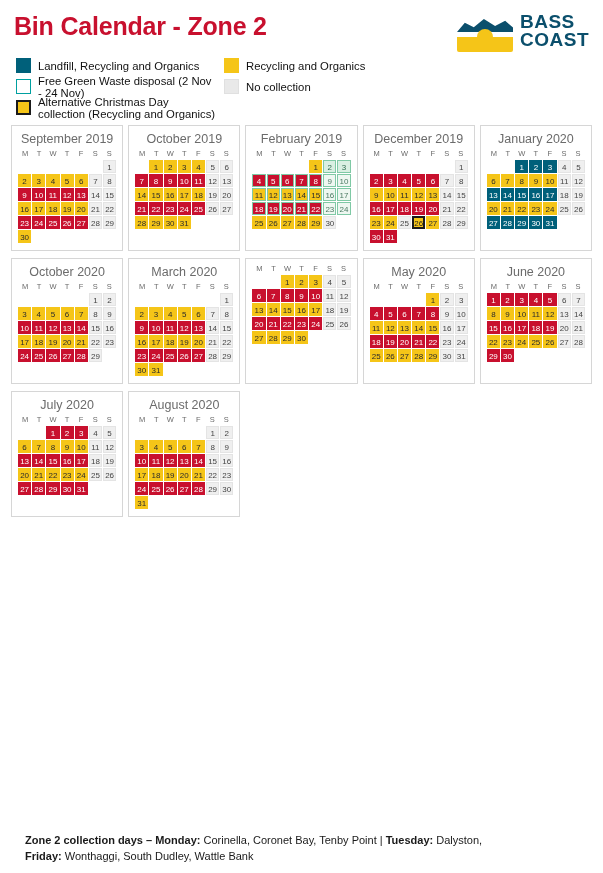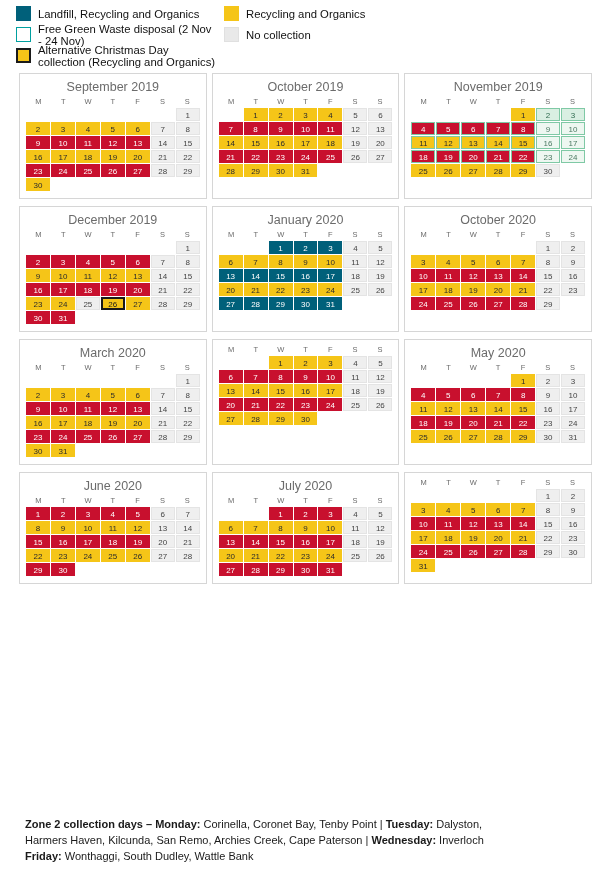--- a/index.html
+++ b/index.html
@@ -81,23 +81,23 @@
   }
   .swatch.landfill-organics { background: #c8102e; border-color: #c8102e; }
   .swatch.recycling-organics { background: #f5c518; border-color: #f5c518; }
   .swatch.none { background: #e9e9e9; border-color: #e0e0e0; }
   .swatch.all-three { background: #00607a; border-color: #00607a; }
   .swatch.greenwaste { background: #ffffff; border-color: #00a0a0; }
   .swatch.xmas { background: #f5c518; border: 2px solid #1a1a1a; }
   
   .cal-grid {
     display: grid;
-    grid-template-columns: repeat(3, 1fr);
+    grid-template-columns: repeat(5, 1fr);
     gap: 7px 5px;
-    padding: 2px 11px 0 19px;
+    padding: 2px 11px 0 11px;
   }
   .month {
     border: 1px solid #d6d6d6;
     background: #fff;
     padding: 5px 6px 7px 6px;
   }
   .month-title {
     text-align: center;
     font-size: 12.5px;
     color: #6b6b6b;
@@ -145,20 +145,35 @@
     border-top: 1px solid #ffffff;
   }
   .footer b { font-weight: bold; }
   .footer-line { margin: 0; }
 </style>
 </head>
 <body>
 
 <div class="page">
 
+  <div class="header">
+    <h1 class="title">Bin Calendar - Zone 2</h1>
+    <div class="logo">
+      <div class="logo-mark">
+        <div class="logo-sky"></div>
+        <div class="logo-hill"></div>
+        <div class="logo-sun"></div>
+        <div class="logo-water"></div>
+      </div>
+      <div class="logo-text">
+        <span class="l1">BASS</span>
+        <span class="l2">COAST</span>
+      </div>
+    </div>
+  </div>
 
   <div class="legend">
     <div class="legend-item">
       <span class="swatch all-three"></span>
       <span>Landfill, Recycling and Organics</span>
     </div>
     <div class="legend-item">
       <span class="swatch recycling-organics"></span>
       <span>Recycling and Organics</span>
     </div>
@@ -267,21 +282,21 @@
           <div class="day red">25</div>
           <div class="day none">26</div>
           <div class="day none">27</div>
           <div class="day yellow">28</div>
           <div class="day yellow">29</div>
           <div class="day yellow">30</div>
           <div class="day yellow">31</div>
         </div>
       </div>
       <div class="month">
-        <div class="month-title">November 2019</div>
+        <div class="month-title">February 2019</div>
         <div class="dow">
           <span>M</span>
           <span>T</span>
           <span>W</span>
           <span>T</span>
           <span>F</span>
           <span>S</span>
           <span>S</span>
         </div>
         <div class="days">
@@ -697,20 +712,21 @@
           <div class="day none">25</div>
           <div class="day none">26</div>
           <div class="day red">27</div>
           <div class="day red">28</div>
           <div class="day red">29</div>
           <div class="day red">30</div>
           <div class="day red">31</div>
         </div>
       </div>
       <div class="month">
+        <div class="month-title">August 2020</div>
         <div class="dow">
           <span>M</span>
           <span>T</span>
           <span>W</span>
           <span>T</span>
           <span>F</span>
           <span>S</span>
           <span>S</span>
         </div>
         <div class="days">
@@ -752,20 +768,17 @@
           <div class="day yellow">31</div>
         </div>
       </div>
     </div>
 
   <div class="footer">
     <p class="footer-line">
       <b>Zone 2 collection days – Monday:</b><span> Corinella, Coronet Bay, Tenby Point | </span><b>Tuesday:</b><span> Dalyston,</span>
     </p>
     <p class="footer-line">
-      <span>Harmers Haven, Kilcunda, San Remo, Archies Creek, Cape Paterson | </span><b>Wednesday:</b><span> Inverloch</span>
-    </p>
-    <p class="footer-line">
       <b>Friday:</b><span> Wonthaggi, South Dudley, Wattle Bank</span>
     </p>
   </div>
 
 </div>
 
 </body></html>

